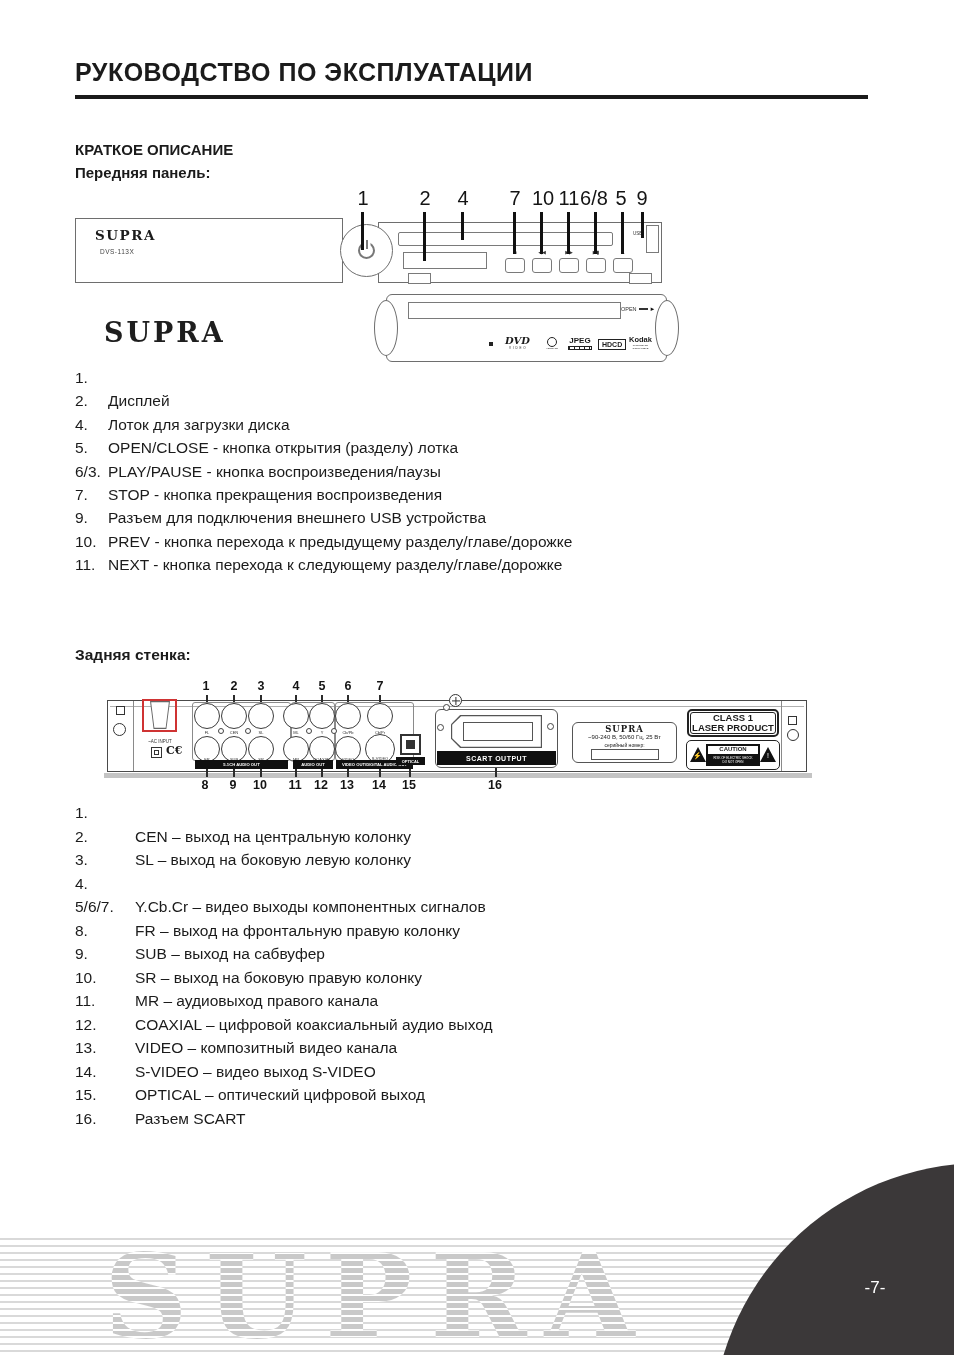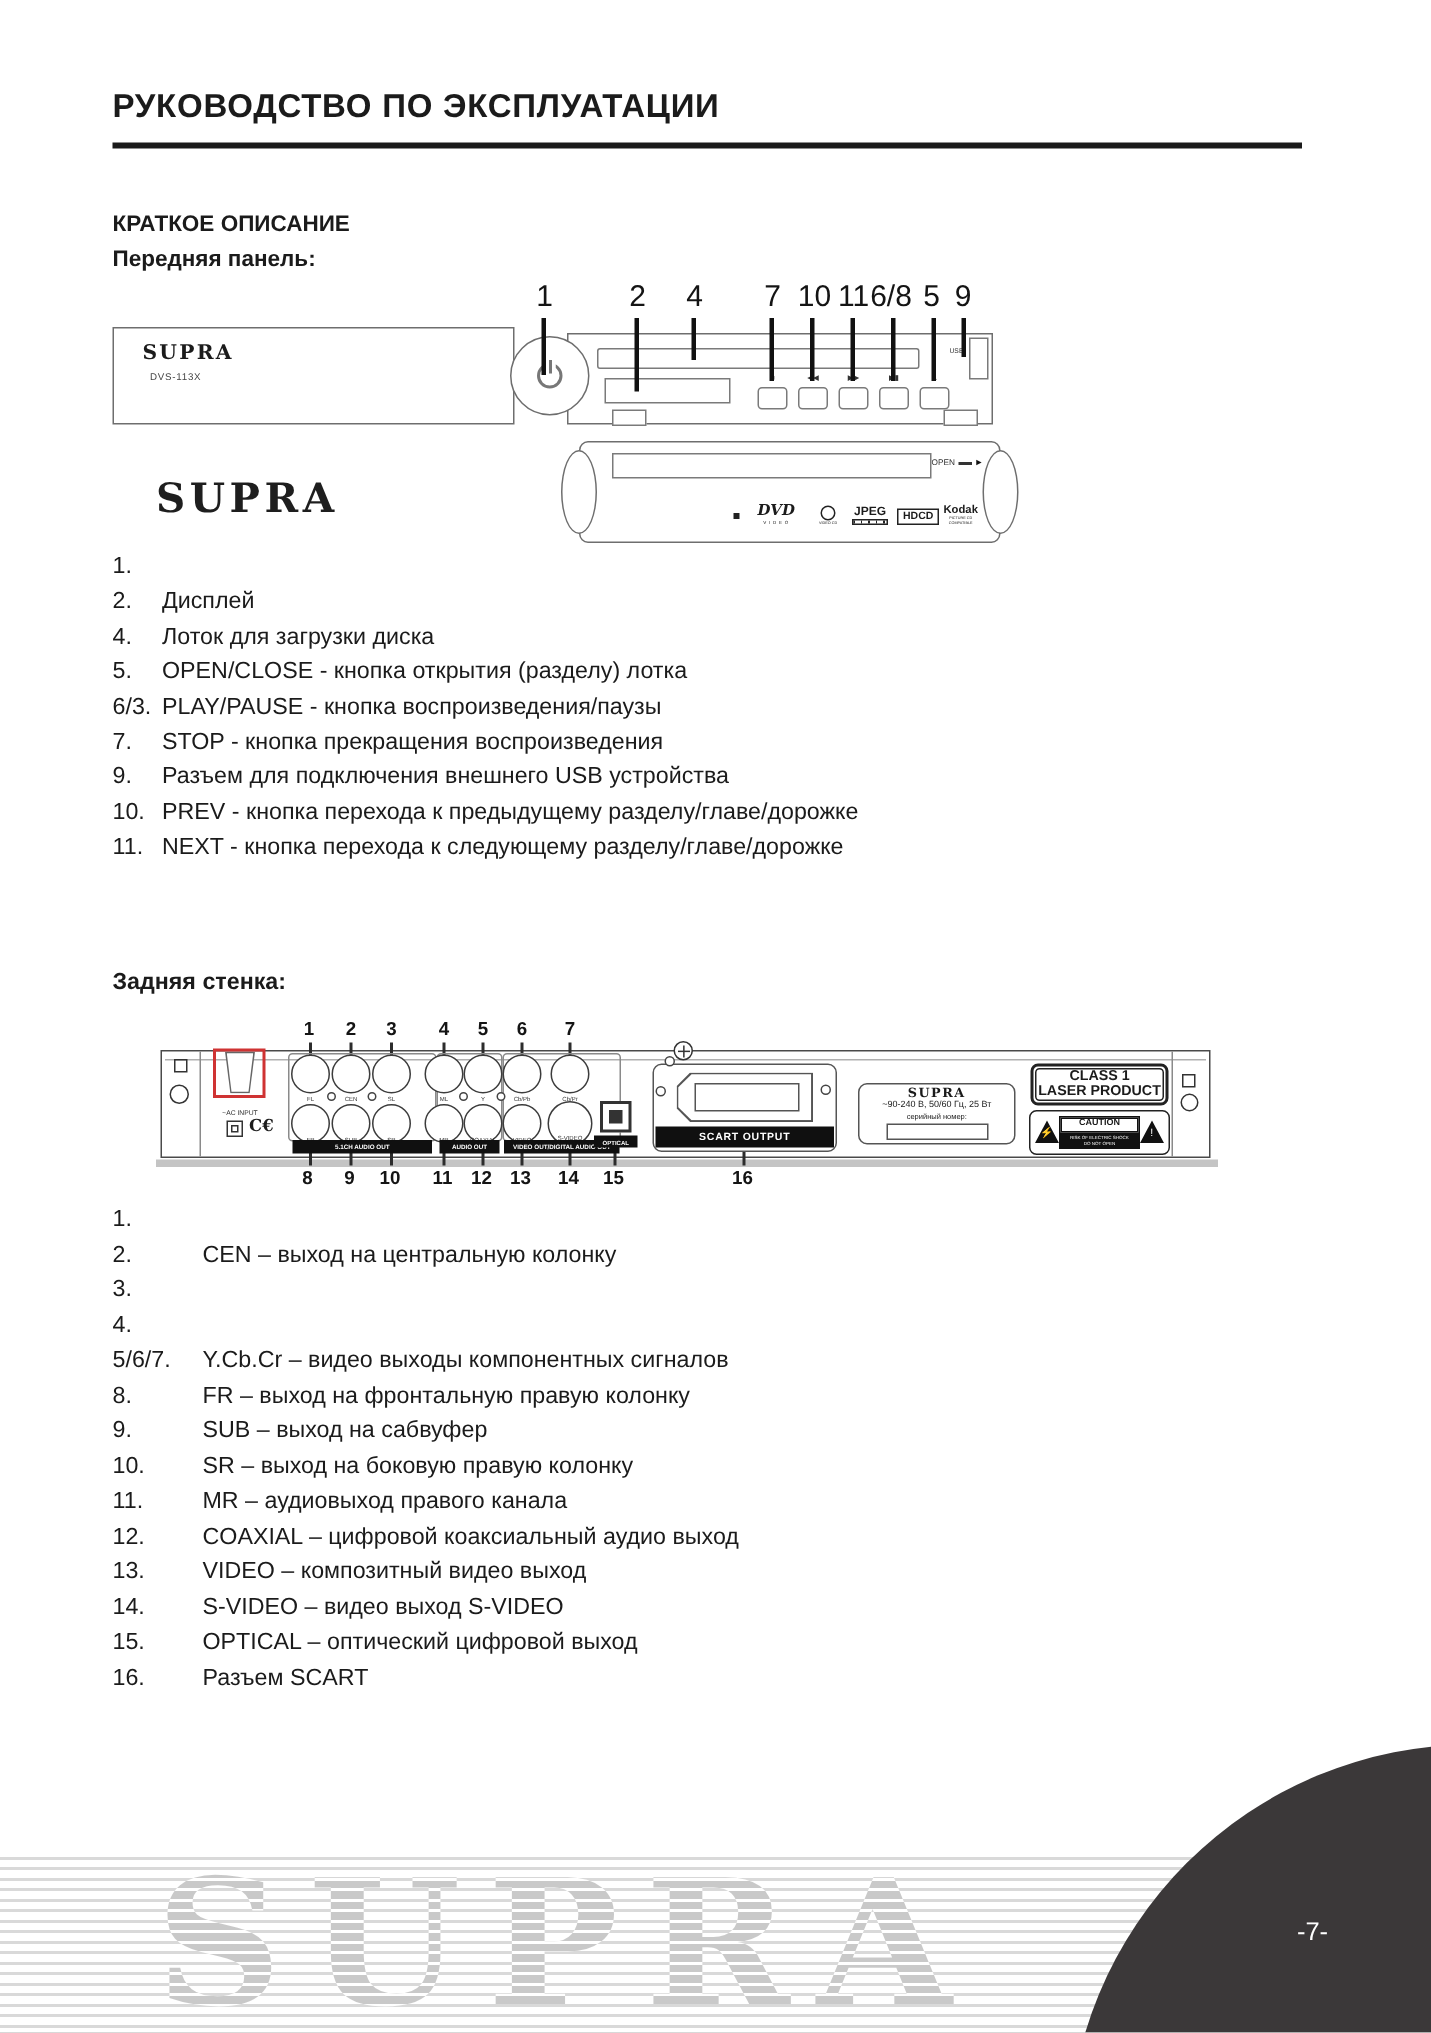--- a/index.html
+++ b/index.html
@@ -1,21 +1,21 @@
 <!DOCTYPE html>
 <html><head>
 <meta charset="utf-8">
 <style>
   *{box-sizing:border-box;margin:0;padding:0}
   body{margin:0;background:#888;font-family:"Liberation Sans",sans-serif;color:#1b1b1b}
   .page{position:relative;width:954px;height:1355px;background:#fff;overflow:hidden;margin:0 auto}
   .a{position:absolute}
   .serif{font-family:"DejaVu Serif",serif}
   .cx{transform:translateX(-50%)}
-  .title{font-size:22px;font-weight:bold;letter-spacing:.5px}
+  .title{font-size:25px;font-weight:bold;letter-spacing:.5px}
   .h2{font-size:15px;font-weight:bold}
   .rule{background:#1a1a1a}
   .box{border:1.2px solid #6e6e6e;background:#fff}
   .tbox{border:1px solid #7a7a7a;background:#fff}
   .clnum{font-size:20px;color:#141414}
   .clline{width:3px;background:#111}
   .btnicon{font-size:5px;color:#333;line-height:1}
   .pwr{width:17px;height:17px;border:2px solid #777;border-radius:50%;position:relative}
   .pwr::before{content:"";position:absolute;left:50%;top:-4px;transform:translateX(-50%);width:7px;height:6px;background:#fff}
   .pwr::after{content:"";position:absolute;left:50%;top:-4px;transform:translateX(-50%);width:2px;height:9px;background:#777}
@@ -331,20 +331,21 @@
   <div class="list rear-list" style="top:803px">
     <div class="lrow" style="height:23.5px">
         <span class="lnum">1.</span>
       </div>
     <div class="lrow" style="height:23.5px">
         <span class="lnum">2.</span>
         <span>CEN – выход на центральную колонку</span>
       </div>
     <div class="lrow" style="height:23.5px">
         <span class="lnum">3.</span>
+        <span>SL – выход на боковую левую колонку</span>
       </div>
     <div class="lrow" style="height:23.5px">
         <span class="lnum">4.</span>
       </div>
     <div class="lrow" style="height:23.5px">
         <span class="lnum">5/6/7.</span>
         <span>Y.Cb.Cr – видео выходы компонентных сигналов</span>
       </div>
     <div class="lrow" style="height:23.5px">
         <span class="lnum">8.</span>
@@ -361,21 +362,21 @@
     <div class="lrow" style="height:23.5px">
         <span class="lnum">11.</span>
         <span>MR – аудиовыход правого канала</span>
       </div>
     <div class="lrow" style="height:23.5px">
         <span class="lnum">12.</span>
         <span>COAXIAL – цифровой коаксиальный аудио выход</span>
       </div>
     <div class="lrow" style="height:23.5px">
         <span class="lnum">13.</span>
-        <span>VIDEO – композитный видео выход</span>
+        <span>VIDEO – композитный видео канала</span>
       </div>
     <div class="lrow" style="height:23.5px">
         <span class="lnum">14.</span>
         <span>S-VIDEO – видео выход S-VIDEO</span>
       </div>
     <div class="lrow" style="height:23.5px">
         <span class="lnum">15.</span>
         <span>OPTICAL – оптический цифровой выход</span>
       </div>
     <div class="lrow" style="height:23.5px">

